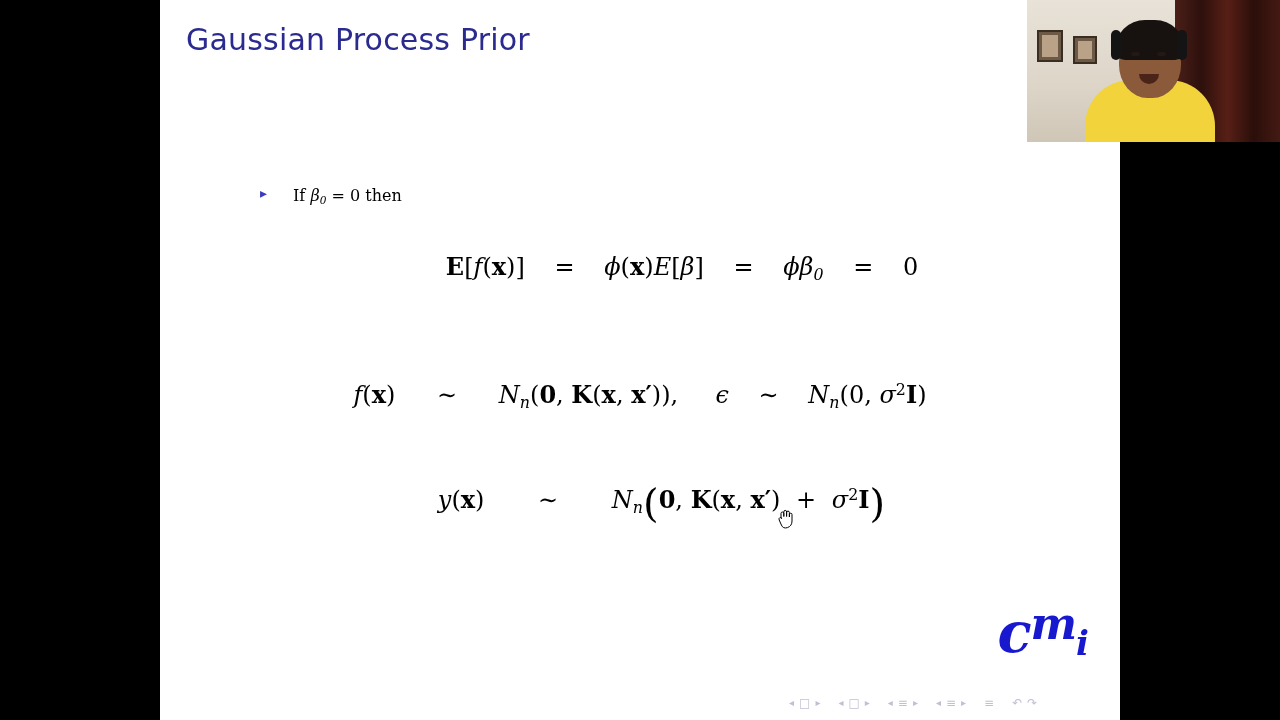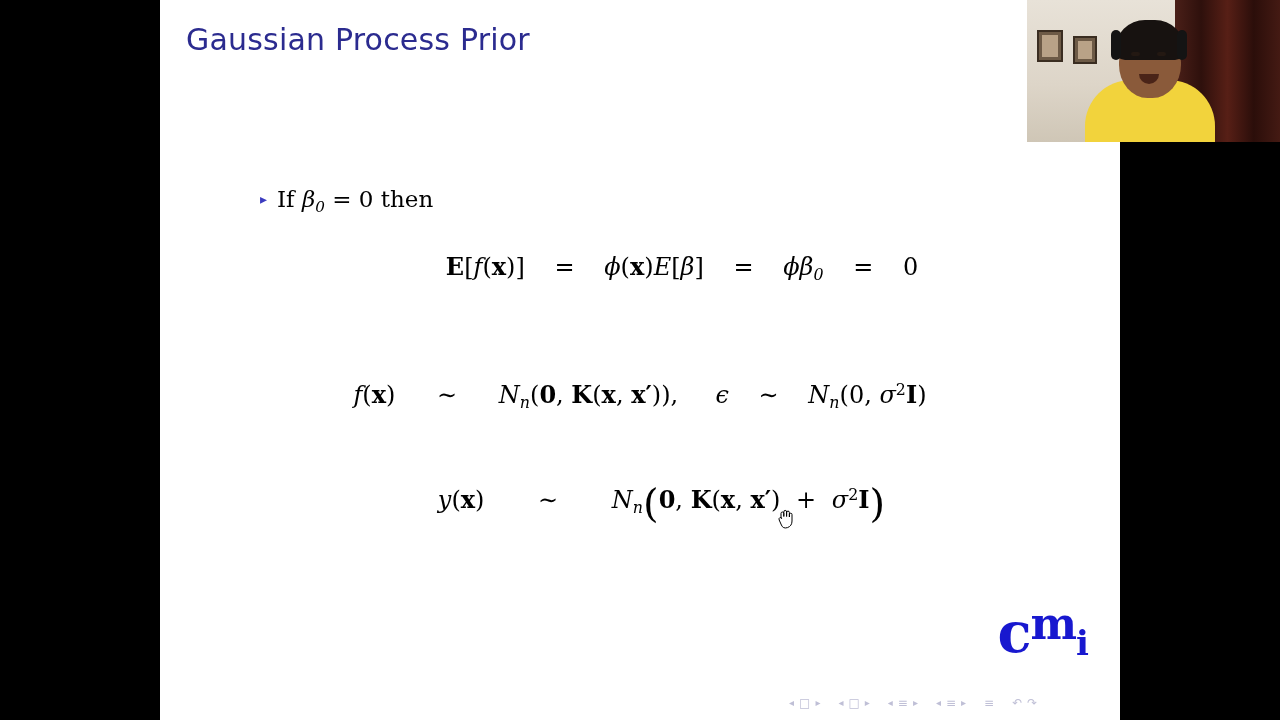--- a/index.html
+++ b/index.html
@@ -41,21 +41,22 @@
     color: #3b3bbf;
     font-size: 14px;
     line-height: 1;
     transform: translateY(-3px);
   }
   .mathtext {
     font-family: "DejaVu Serif", serif;
     color: #000;
   }
   #bullet-text {
-    font-size: 23px;
+    font-size: 16px;
+    margin-left: 16px;
   }
   .it { font-style: italic; }
   .bf { font-weight: bold; font-style: normal; }
   .sub { font-size: 0.66em; vertical-align: -0.32em; }
   .sup { font-size: 0.66em; vertical-align: 0.52em; }
   .cal { font-family: "DejaVu Serif", serif; font-style: italic; }
 
   #eq1 {
     position: absolute;
     top: 252px; left: 0; width: 1044px;
@@ -83,20 +84,21 @@
     vertical-align: -0.22em;
     font-family: "DejaVu Serif", serif;
   }
 
   
   #logo {
     position: absolute;
     right: 32px; bottom: 60px;
     color: #1818cf;
     font-family: "DejaVu Serif", serif;
+    font-style: italic;
     font-weight: bold;
     font-size: 56px;
     line-height: 1;
     letter-spacing: -1px;
   }
   #logo .l-m { font-size: 44px; vertical-align: 0.30em; }
   #logo .l-i { font-size: 34px; vertical-align: -0.08em; }
 
   
   #webcam {

